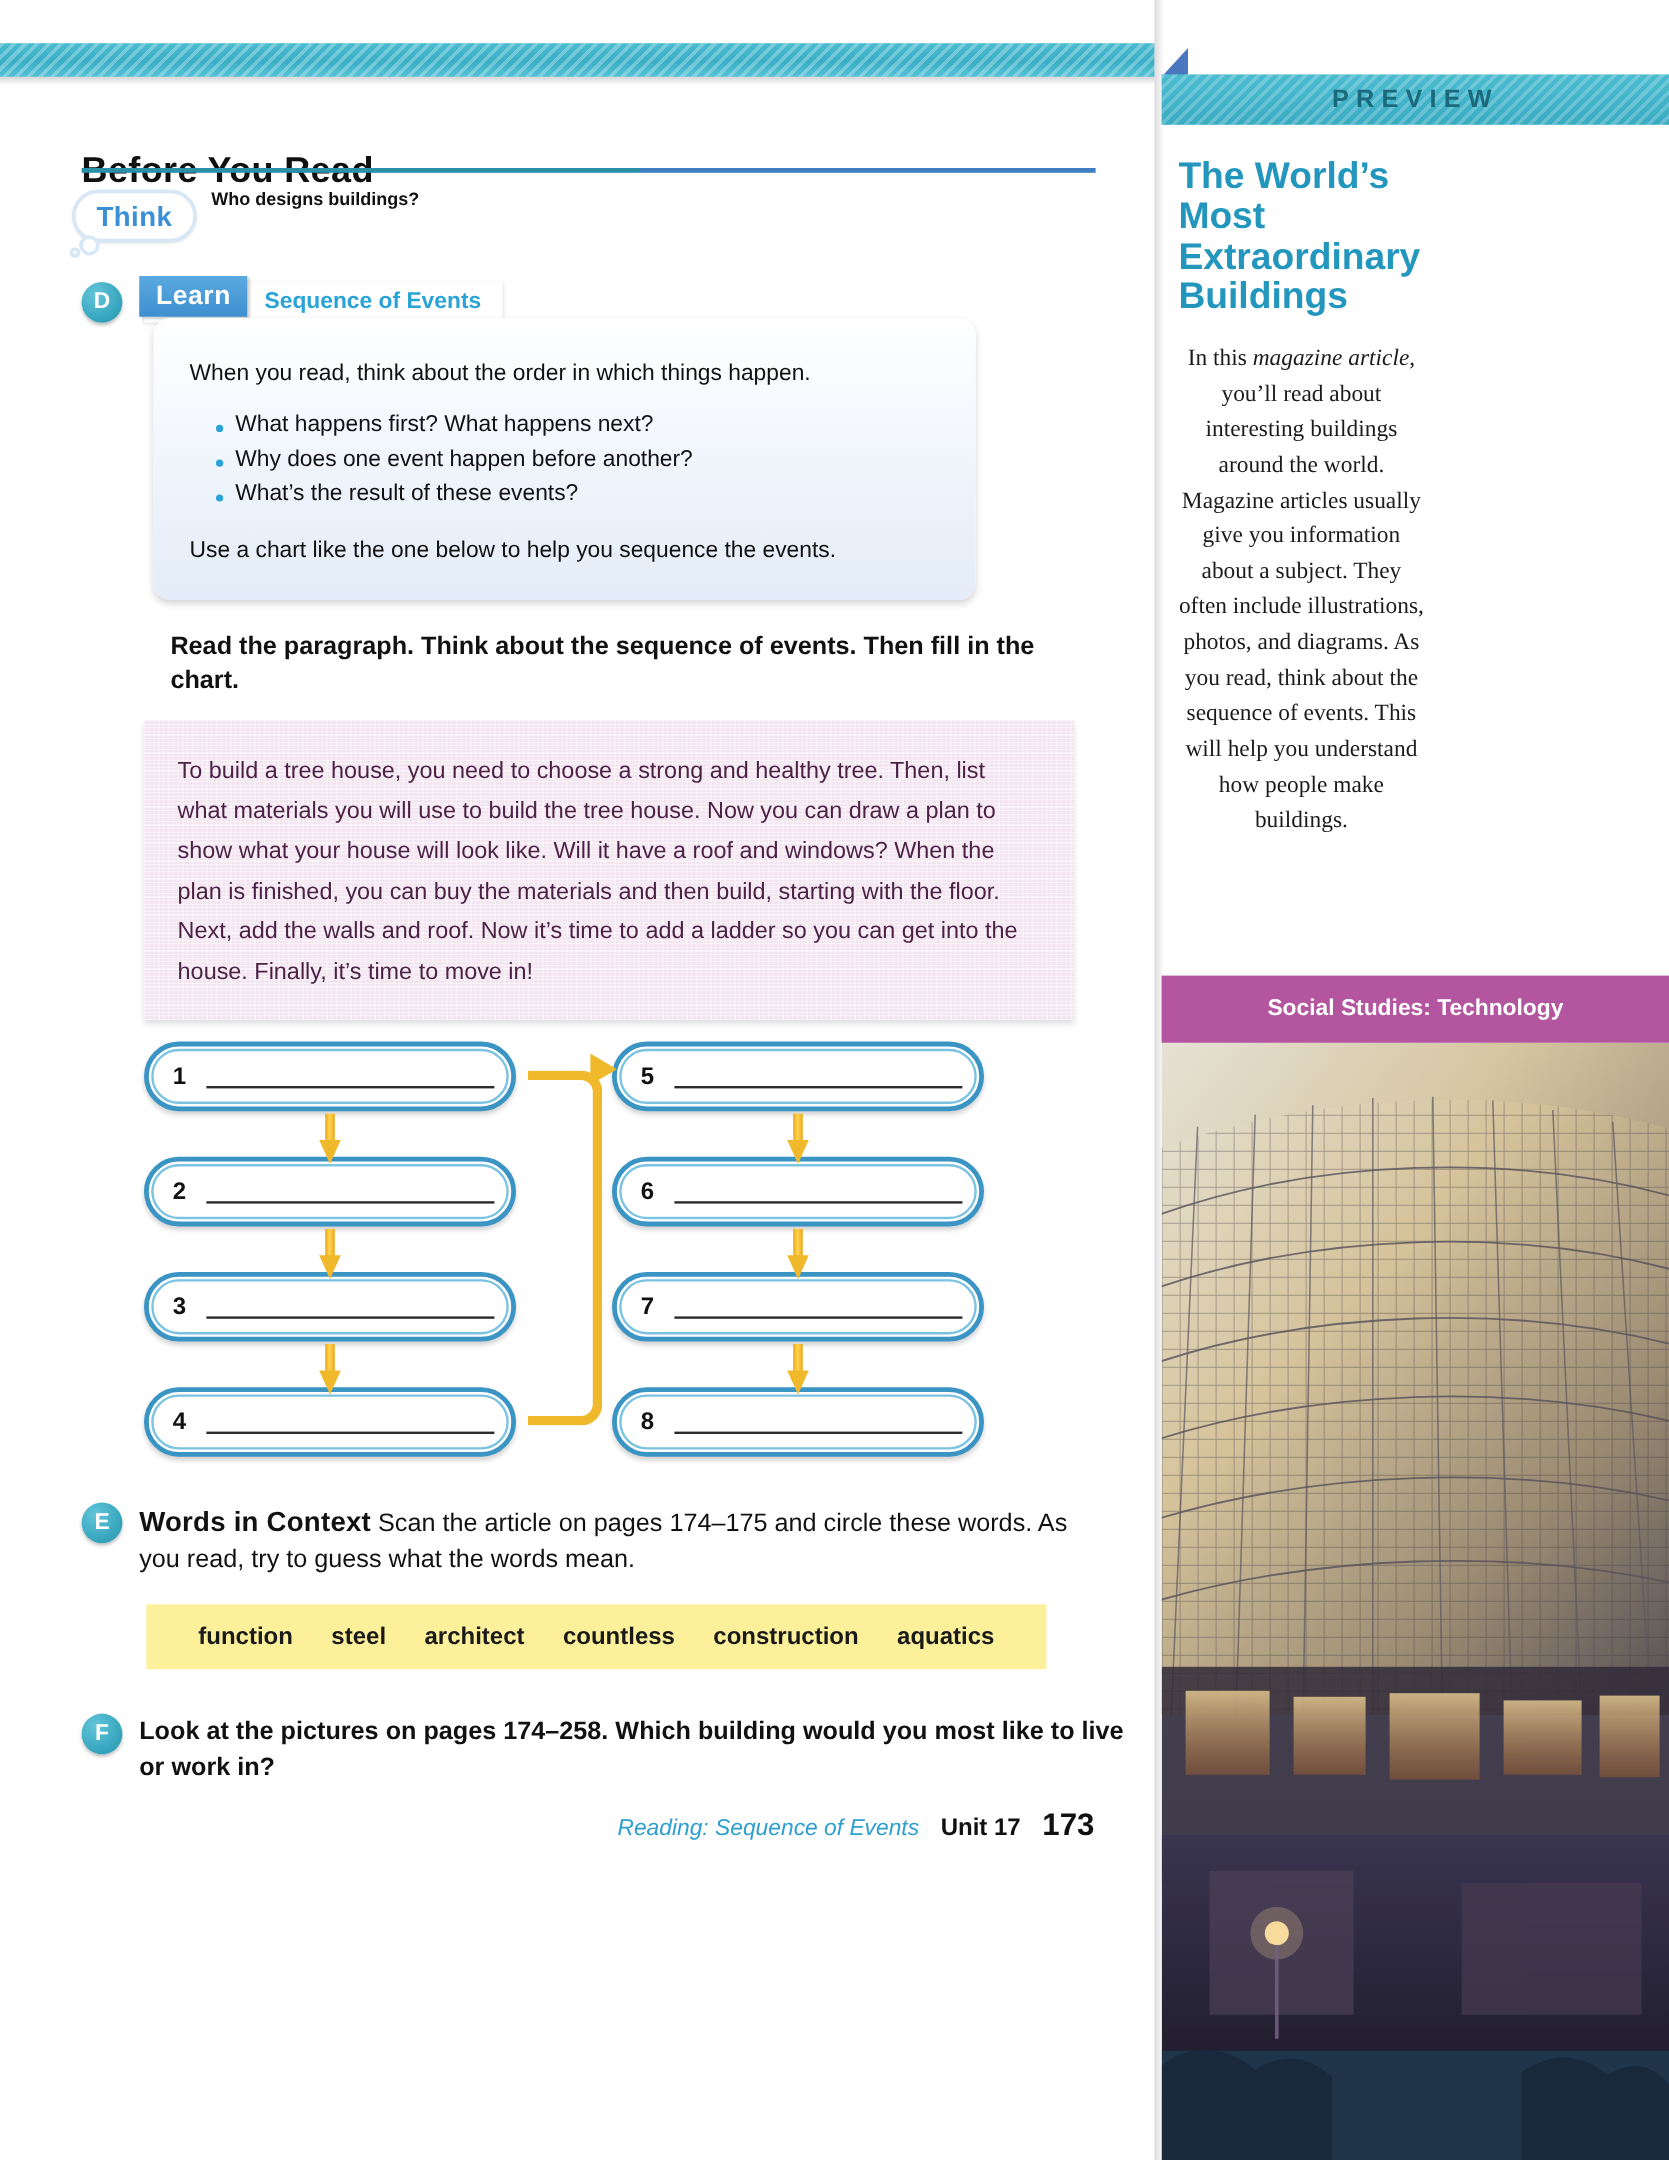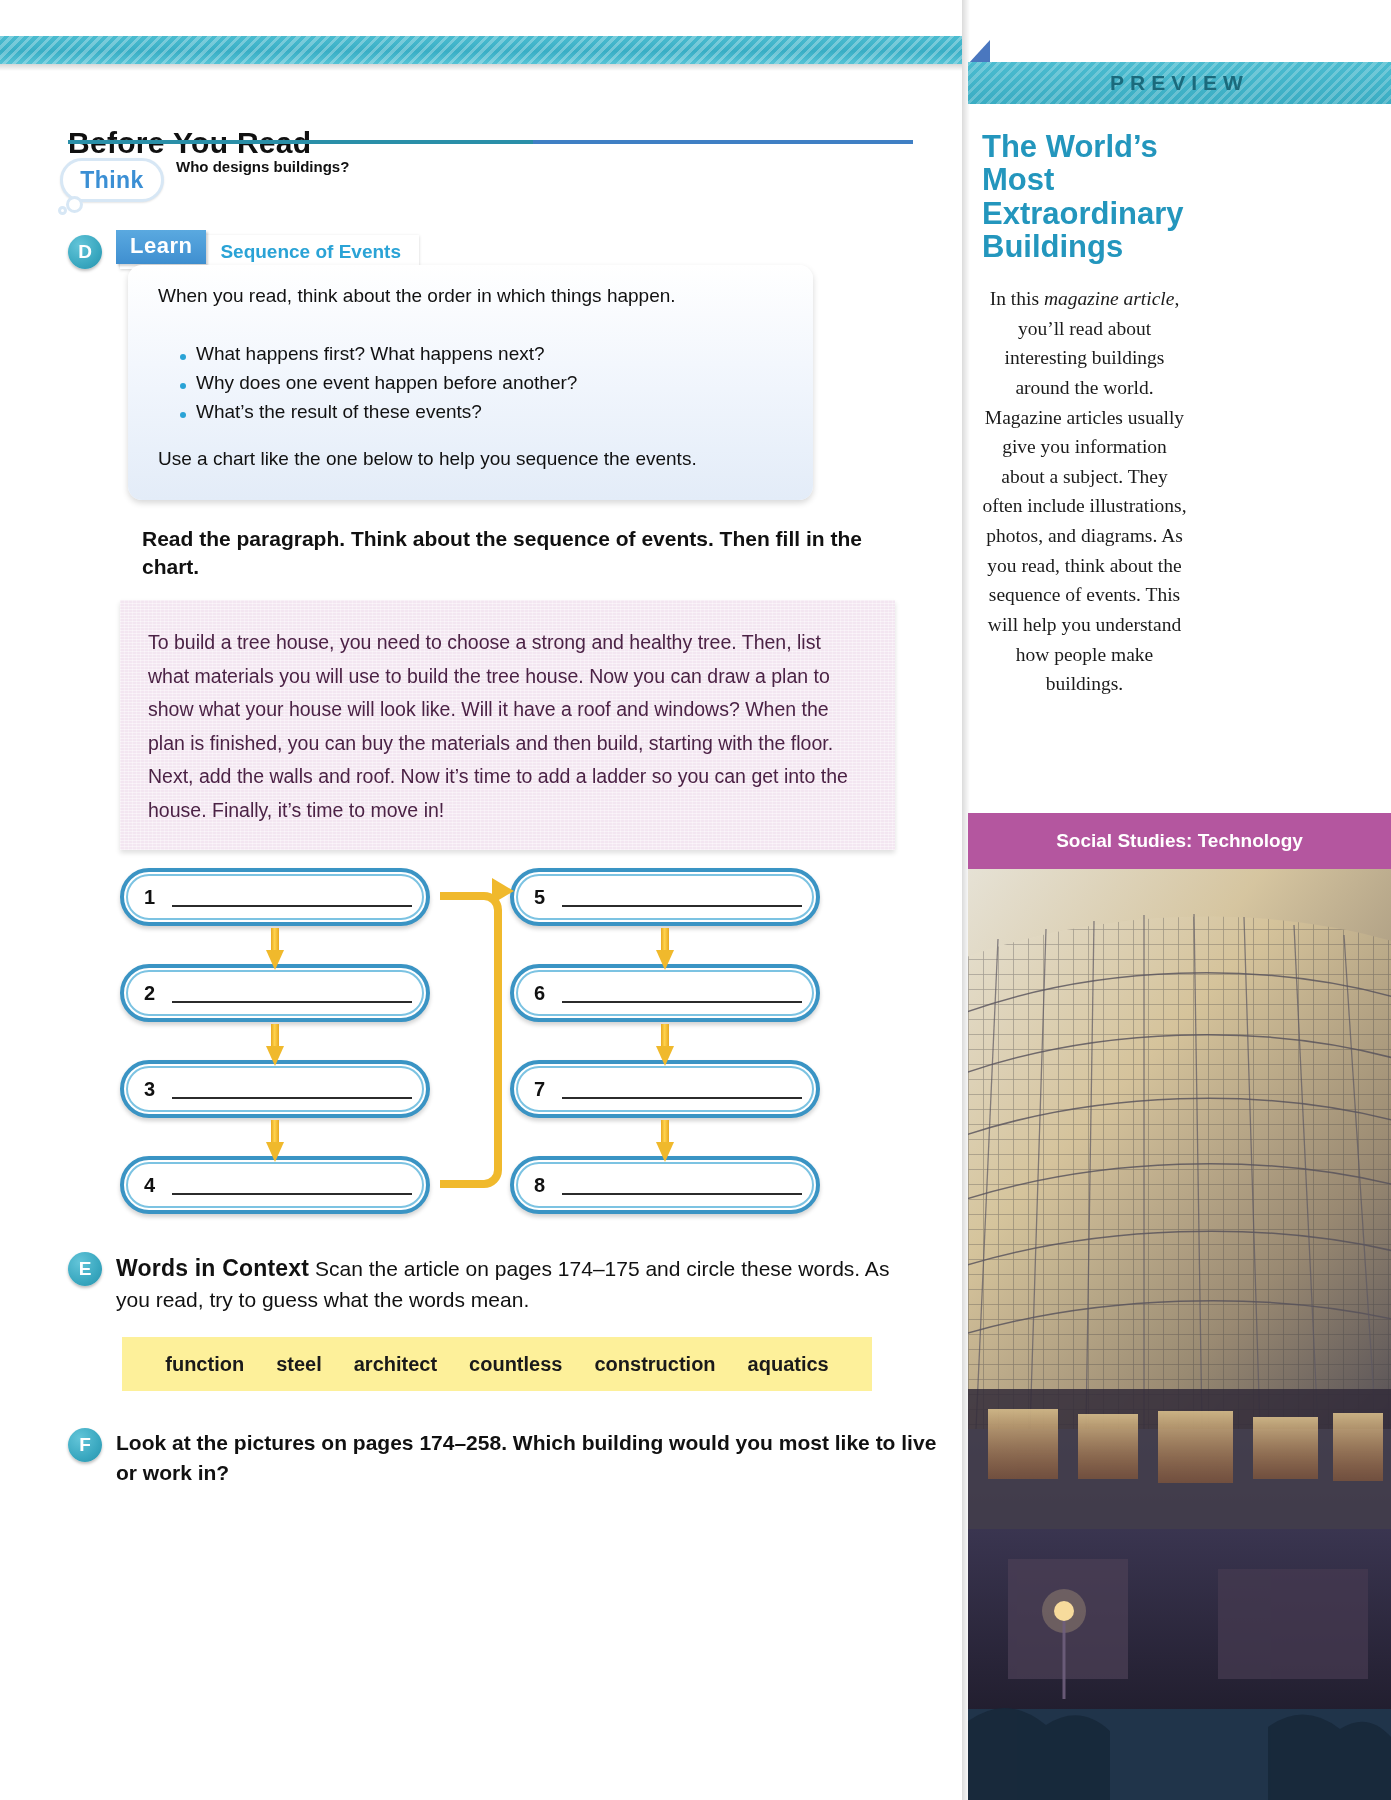--- a/index.html
+++ b/index.html
@@ -77,21 +77,21 @@
   }
   .learn-sub{ color:#2aa3d6; font-weight:800; font-size:19px; margin-left:14px; }
 
   
   .learn-box{
     position:absolute; left:128px; top:265px; width:685px; height:235px;
     border-radius:14px;
     background: linear-gradient(180deg,#ffffff 0%, #f3f7fd 42%, #e3ecf8 100%);
     box-shadow: 0 3px 6px rgba(0,0,0,.16);
   }
-  .learn-box p.lead{ position:absolute; left:30px; top:20px; font-size:19px; color:#111; }
+  .learn-box p.lead{ position:absolute; left:30px; top:36px; font-size:19px; color:#111; }
   .bullets{ position:absolute; left:52px; top:78px; }
   .bullets li{ list-style:none; font-size:19px; color:#111; margin-bottom:7px; position:relative; padding-left:16px;}
   .bullets li:before{
     content:""; position:absolute; left:0; top:11px; width:6px; height:6px;
     background:#2aa3d6; border-radius:50%;
   }
   .learn-box p.tail{ position:absolute; left:30px; top:183px; font-size:19px; color:#111; }
 
   
   .instruct{
@@ -322,20 +322,25 @@
       <span>countless</span>
       <span>construction</span>
       <span>aquatics</span>
     </div>
 
     <div class="sec-f">
       <div class="circ">F</div>
       <div class="body">Look at the pictures on pages 174–258. Which building would you most like to live or work in?</div>
     </div>
 
+    <div class="footer">
+      <div class="foot-it">Reading: Sequence of Events</div>
+      <div class="foot-unit">Unit 17</div>
+      <div class="foot-num">173</div>
+    </div>
   </div>
 
   <div class="side">
     <div class="side-edge"></div>
 
     <div class="preview-fold"></div>
     <div class="preview-bar">
       <span>PREVIEW</span>
     </div>
 

